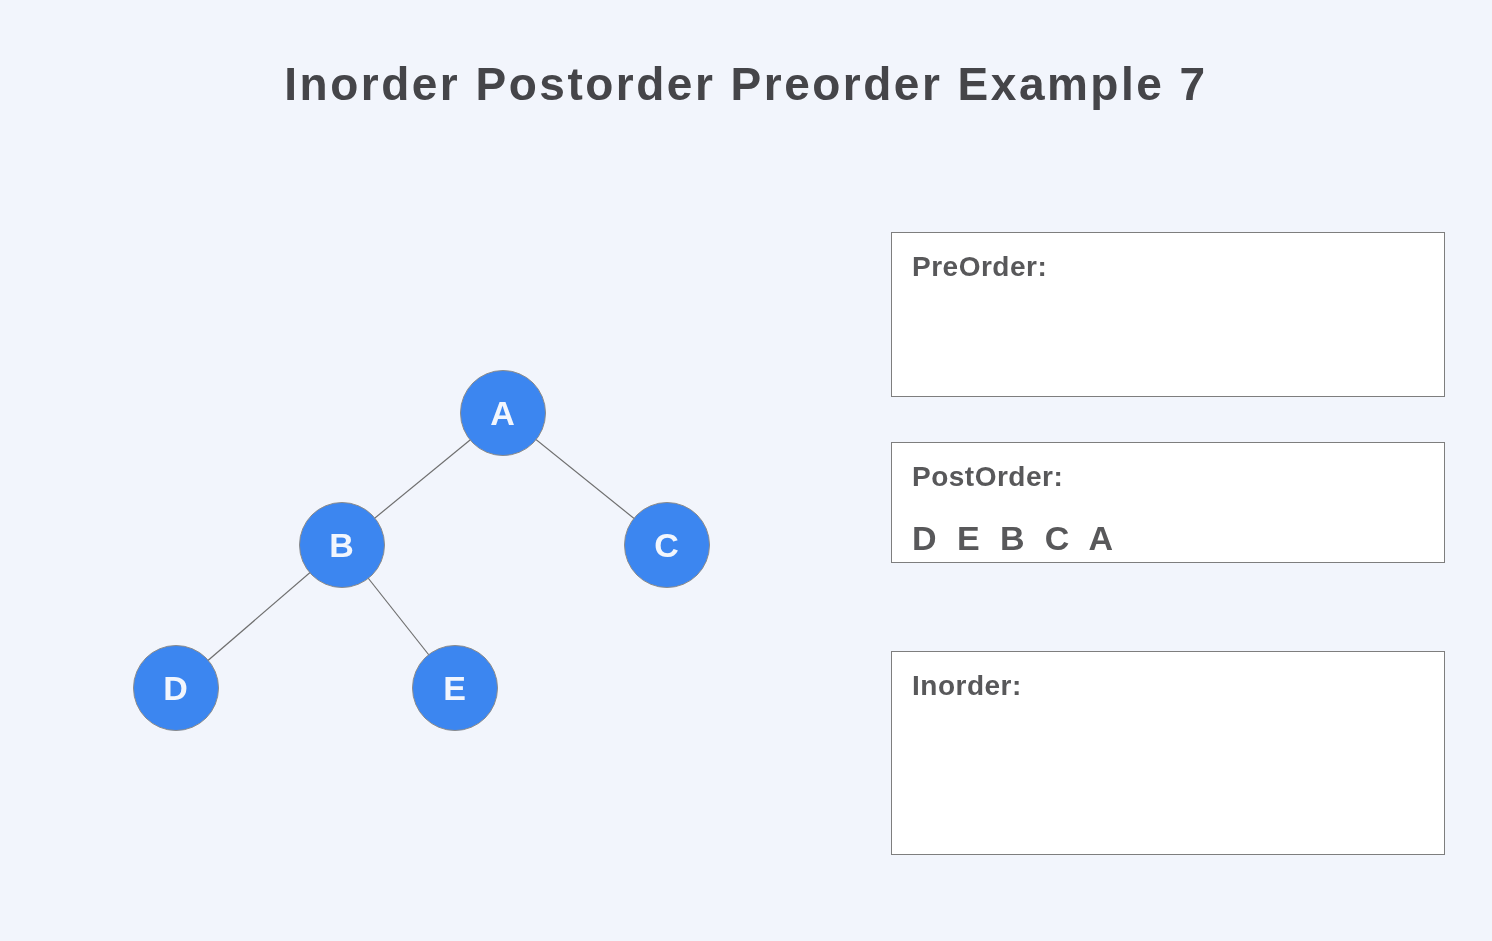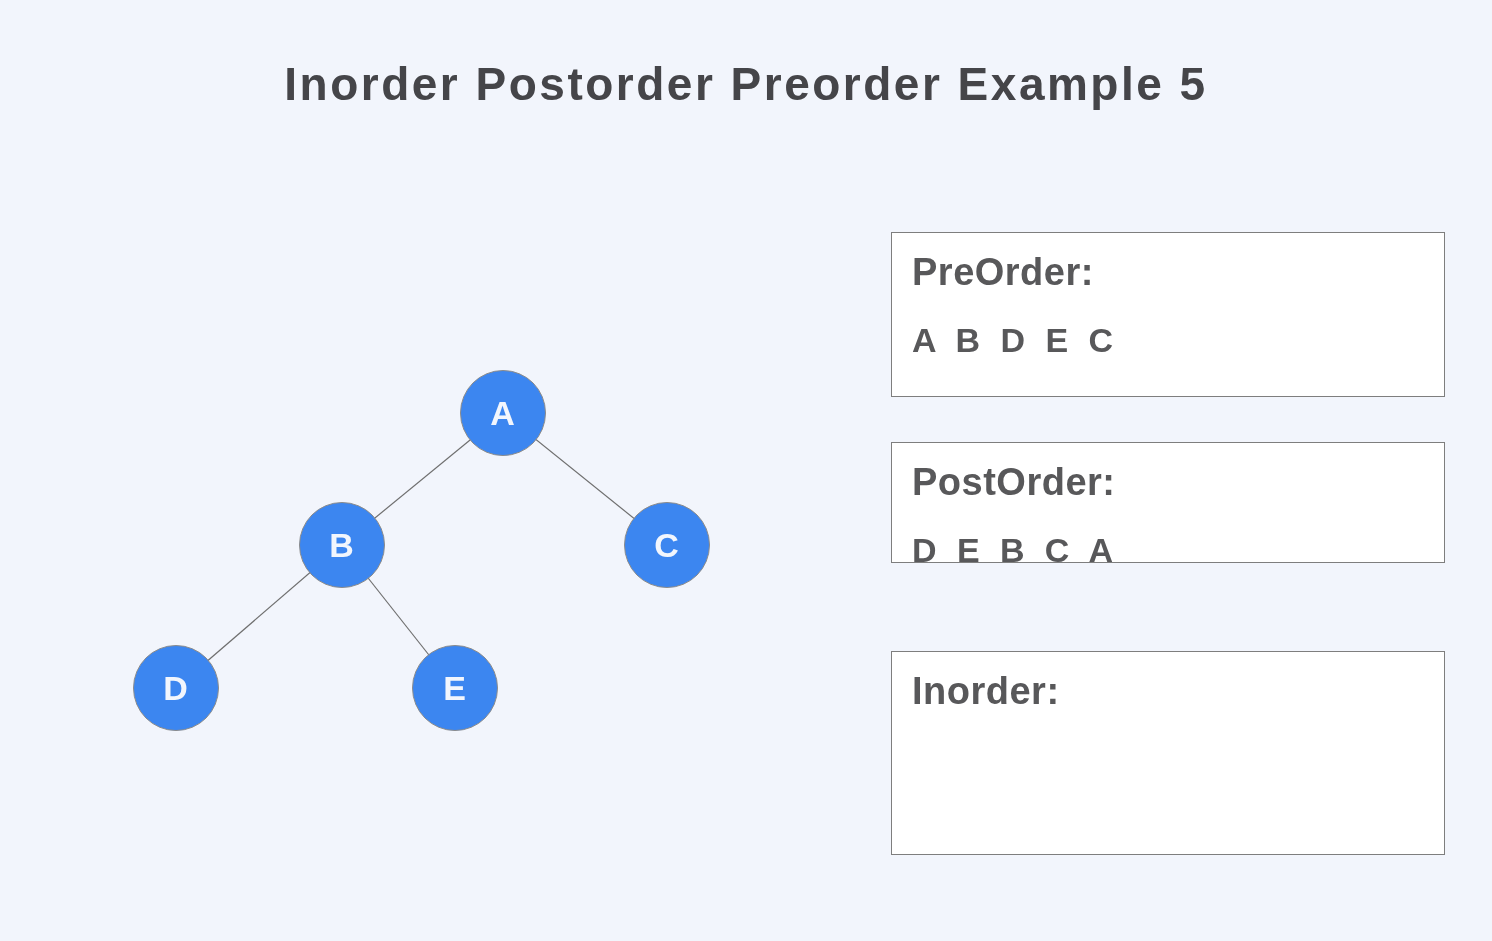--- a/index.html
+++ b/index.html
@@ -49,55 +49,54 @@
     background: var(--box-bg, #ffffff);
     border: 1px solid var(--box-border, #7e7e7e);
     box-sizing: border-box;
     padding: 17px 20px 0 20px;
   }
   .panel-1 { top: 232px; height: 165px; }
   .panel-2 { top: 442px; height: 121px; }
   .panel-3 { top: 651px; height: 204px; }
 
   .panel-label {
-    font-size: 38px; font-weight: bold;
+    font-size: 28px; font-weight: bold;
     line-height: 1.2;
     color: var(--panel-text, #58585a);
     letter-spacing: 0.5px;
   }
   .panel-seq {
     margin-top: 24px;
     font-size: 34px; font-weight: bold;
     line-height: 1.2;
     color: var(--panel-text, #58585a);
     letter-spacing: 0.16em;
   }
 </style>
 </head>
 <body>
 
-<div class="title">Inorder Postorder Preorder Example 5</div>
+<div class="title">Inorder Postorder Preorder Example 7</div>
 
 <div class="tree">
   <svg class="edges" width="900" height="941" aria-hidden="true">
     <line x1="503" y1="413" x2="342" y2="545"></line>
     <line x1="503" y1="413" x2="667" y2="545"></line>
     <line x1="342" y1="545" x2="176" y2="688"></line>
     <line x1="342" y1="545" x2="455" y2="688"></line>
   </svg>
   <div class="node node-a">A</div>
   <div class="node node-b">B</div>
   <div class="node node-c">C</div>
   <div class="node node-d">D</div>
   <div class="node node-e">E</div>
 </div>
 
 <div class="panel panel-1">
   <div class="panel-label">PreOrder:</div>
-  <div class="panel-seq">A B D E C</div>
 </div>
 
 <div class="panel panel-2">
   <div class="panel-label">PostOrder:</div>
   <div class="panel-seq">D E B C A</div>
 </div>
 
 <div class="panel panel-3">
   <div class="panel-label">Inorder:</div>
 </div>

